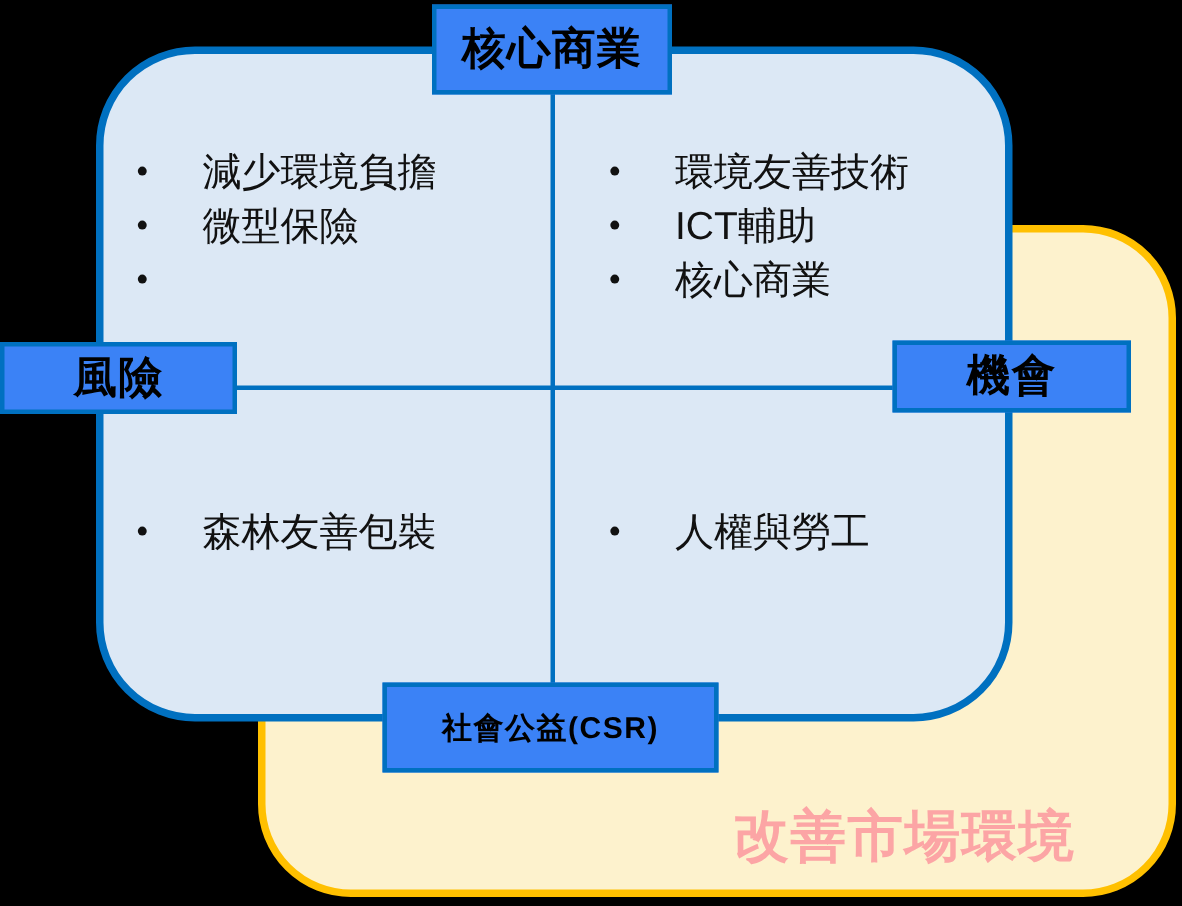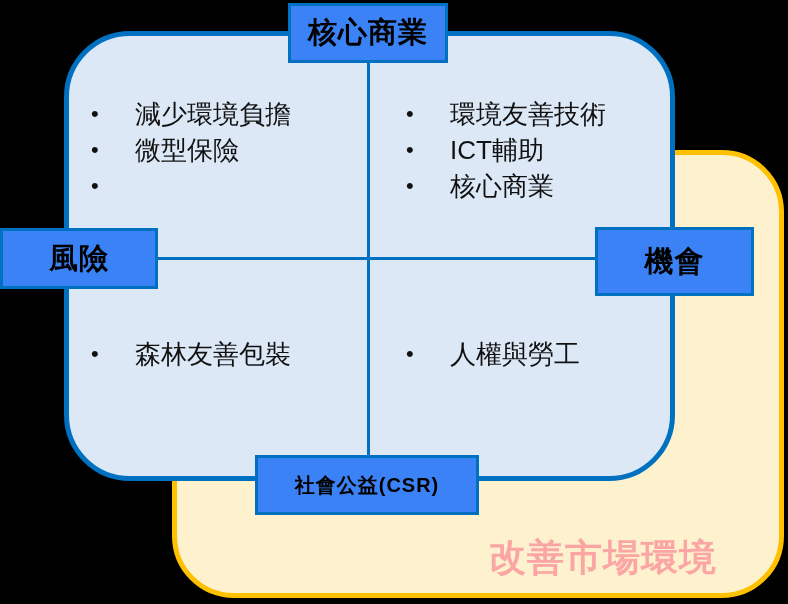--- a/index.html
+++ b/index.html
@@ -30,22 +30,22 @@
   .divider-h { left: 157px; top: 257px; width: 440px; height: 3px; }
   .axis-box {
     position: absolute; box-sizing: border-box;
     background: #3b82f6;
     border: 3px solid #0070C0;
     display: flex; align-items: center; justify-content: center;
     font-weight: bold; font-size: 29px; letter-spacing: 1px;
     white-space: nowrap;
   }
   .axis-top    { left: 288px; top: 3px;   width: 160px; height: 60px; }
-  .axis-left   { left: 0px;   top: 228px; width: 158px; height: 61px; }
-  .axis-right  { left: 595px; top: 227px; width: 159px; height: 69px; }
+  .axis-left   { left: 0px;   top: 228px; width: 158px; height: 48px; }
+  .axis-right  { left: 595px; top: 227px; width: 159px; height: 48px; }
   .axis-bottom { left: 255px; top: 455px; width: 224px; height: 60px; font-size: 20px; }
   .bullet-list { position: absolute; width: 280px; }
   .list-tl { left: 85px;  top: 96px; }
   .list-tr { left: 400px; top: 96px; }
   .list-bl { left: 85px;  top: 336px; }
   .list-br { left: 400px; top: 336px; }
   .bullet-item { display: flex; height: 36px; align-items: center; }
   .bullet-dot {
     width: 50px; box-sizing: border-box; padding-left: 6px;
     font-size: 22px; color: #111; flex: none;

